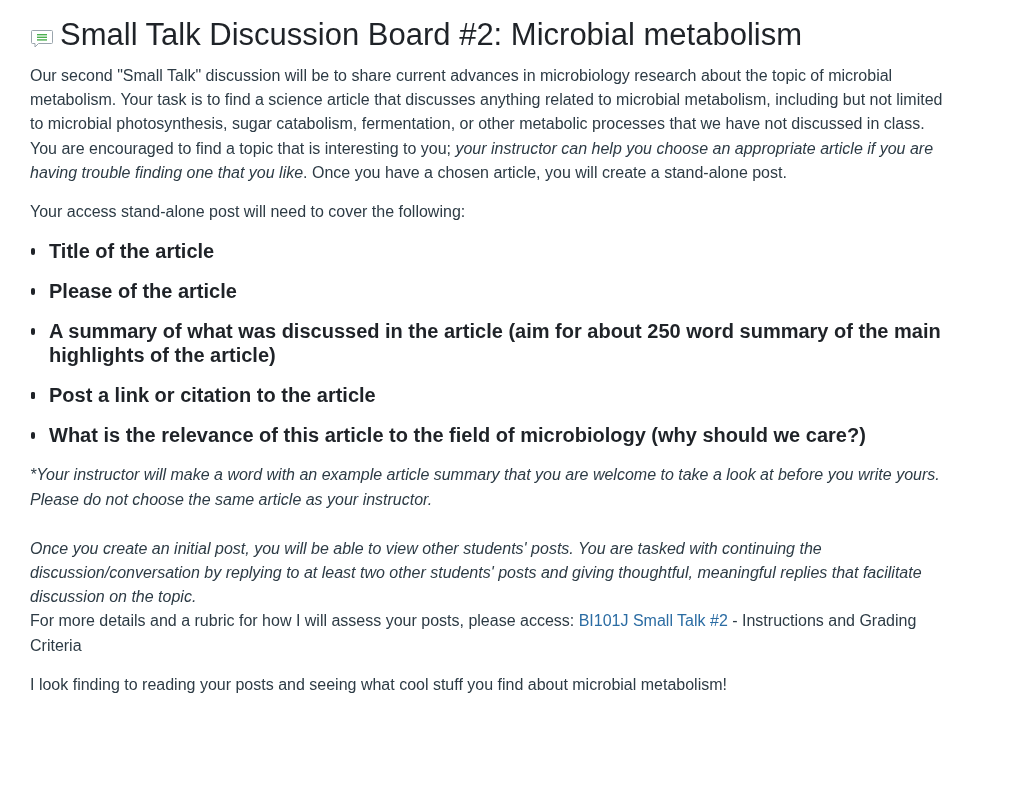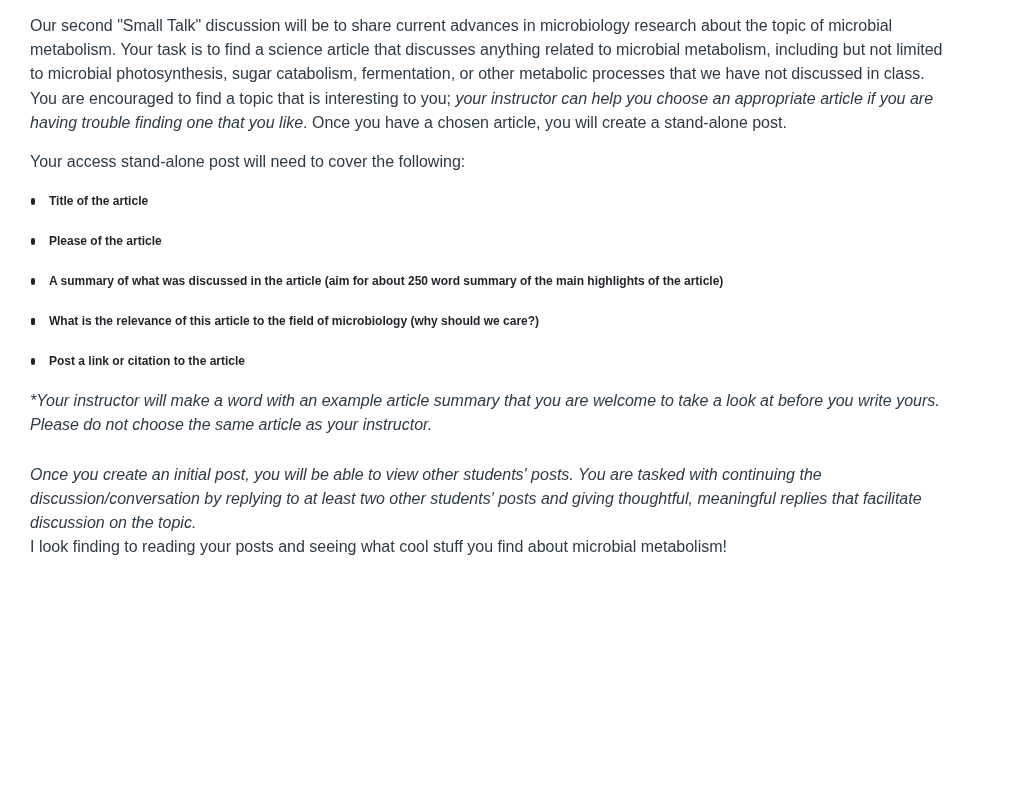--- a/index.html
+++ b/index.html
@@ -48,21 +48,21 @@
     }
     em { font-style: italic; }
     ul.requirements {
       list-style: none;
       margin: 0 0 15px 0;
       padding: 0;
     }
     ul.requirements li {
       position: relative;
       padding-left: 19px;
-      font-size: 12px;
+      font-size: 20px;
       line-height: 24.2px;
       font-weight: 700;
       margin-bottom: 15.8px;
       color: #1f2328;
     }
     ul.requirements li:last-child { margin-bottom: 15.8px; }
     ul.requirements li .bullet {
       position: absolute;
       left: 1px;
       top: 9px;
@@ -77,34 +77,44 @@
       text-decoration: none;
       cursor: pointer;
     }
     .p-tight { margin-bottom: 0; font-style: italic; }
   </style>
 </head>
 <body>
 
 <div class="page">
 
+  <div class="title-row">
+    <svg class="discussion-icon" viewBox="0 0 24 24">
+      <path d="M2.5 3.5 h19 a1 1 0 0 1 1 1 v11 a1 1 0 0 1 -1 1 h-13 l-3.5 3.5 v-3.5 h-2.5 a1 1 0 0 1 -1 -1 v-11 a1 1 0 0 1 1 -1 z" fill="#ffffff" stroke="#9aa5ad" stroke-width="1"></path>
+      <rect x="7" y="7" width="10" height="1.4" fill="#4caf50"></rect>
+      <rect x="7" y="9.6" width="10" height="1.4" fill="#4caf50"></rect>
+      <rect x="7" y="12.2" width="10" height="1.4" fill="#4caf50"></rect>
+    </svg>
+    <h1 class="page-title">Small Talk Discussion Board #2: Microbial metabolism</h1>
+  </div>
 
   <p><span>Our second "Small Talk" discussion will be to share current advances in microbiology research about the topic of microbial metabolism. Your task is to find a science article that discusses anything related to microbial metabolism, including but not limited to microbial photosynthesis, sugar catabolism, fermentation, or other metabolic processes that we have not discussed in class. You are encouraged to find a topic that is interesting to you; </span><em>your instructor can help you choose an appropriate article if you are having trouble finding one that you like</em><span>. Once you have a chosen article, you will create a stand-alone post.</span></p>
 
   <p>Your access stand-alone post will need to cover the following:</p>
 
   <ul class="requirements">
     <li><span class="bullet"></span><span>Title of the article</span></li>
     <li><span class="bullet"></span><span>Please of the article</span></li>
     <li><span class="bullet"></span><span>A summary of what was discussed in the article (aim for about 250 word summary of the main highlights of the article)</span></li>
     <li><span class="bullet"></span></li>
+    <li><span class="bullet"></span><span>Post a link or citation to the article</span></li>
     <li><span class="bullet"></span><span>What is the relevance of this article to the field of microbiology (why should we care?)</span></li>
-    <li><span class="bullet"></span><span>Post a link or citation to the article</span></li>
   </ul>
 
   <p class="note"><em>*Your instructor will make a word with an example article summary that you are welcome to take a look at before you write yours. Please do not choose the same article as your instructor.</em></p>
 
   <p class="p-tight">Once you create an initial post, you will be able to view other students' posts. You are tasked with continuing the discussion/conversation by replying to at least two other students' posts and giving thoughtful, meaningful replies that facilitate discussion on the topic.</p>
 
+  <p><span>For more details and a rubric for how I will assess your posts, please access: </span><a class="link">BI101J Small Talk #2</a><span> - Instructions and Grading Criteria</span></p>
 
   <p>I look finding to reading your posts and seeing what cool stuff you find about microbial metabolism!</p>
 
 </div>
 
 </body></html>

